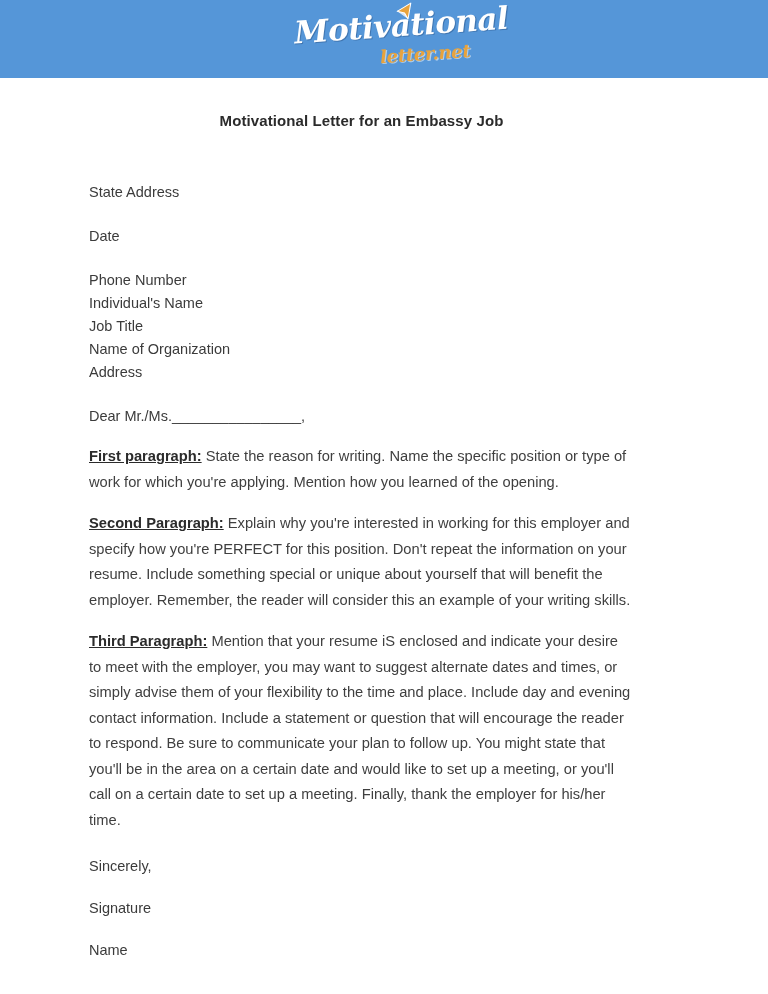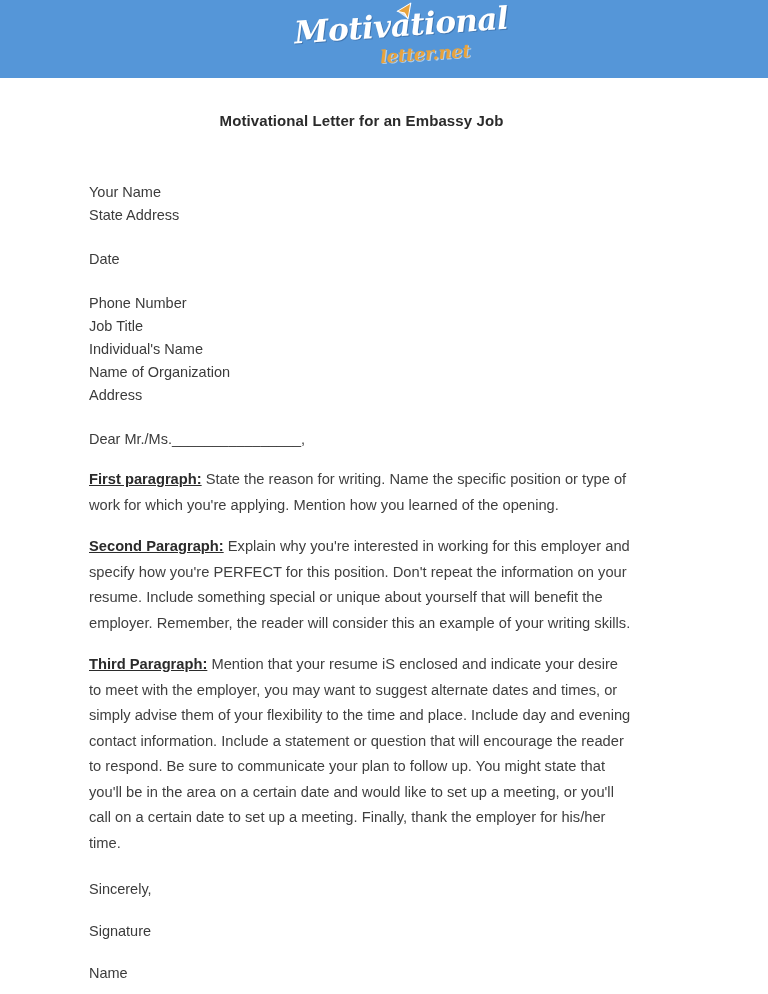--- a/index.html
+++ b/index.html
@@ -160,36 +160,35 @@
       </svg>
       <span class="logo-sub">letter.net</span>
     </div>
   </div>
 
   <div class="doc">
 
     <div class="doc-title">Motivational Letter for an Embassy Job</div>
 
     <div class="addr-block">
-      <div class="addr-line">Your Name</div>
       <div class="addr-line">State Address</div>
     </div>
 
     <div class="gap"></div>
 
     <div>
       <div class="addr-line">Date</div>
     </div>
 
     <div class="gap"></div>
 
     <div>
       <div class="addr-line">Phone Number</div>
+      <div class="addr-line">Individual's Name</div>
       <div class="addr-line">Job Title</div>
-      <div class="addr-line">Individual's Name</div>
       <div class="addr-line">Name of Organization</div>
       <div class="addr-line">Address</div>
     </div>
 
     <div class="salutation">Dear Mr./Ms.________________,</div>
 
     <p class="para">
       <span class="lead">First paragraph:</span><span> State the reason for writing. Name the specific position or type of work for which you're applying. Mention how you learned of the opening.</span>
     </p>
 

